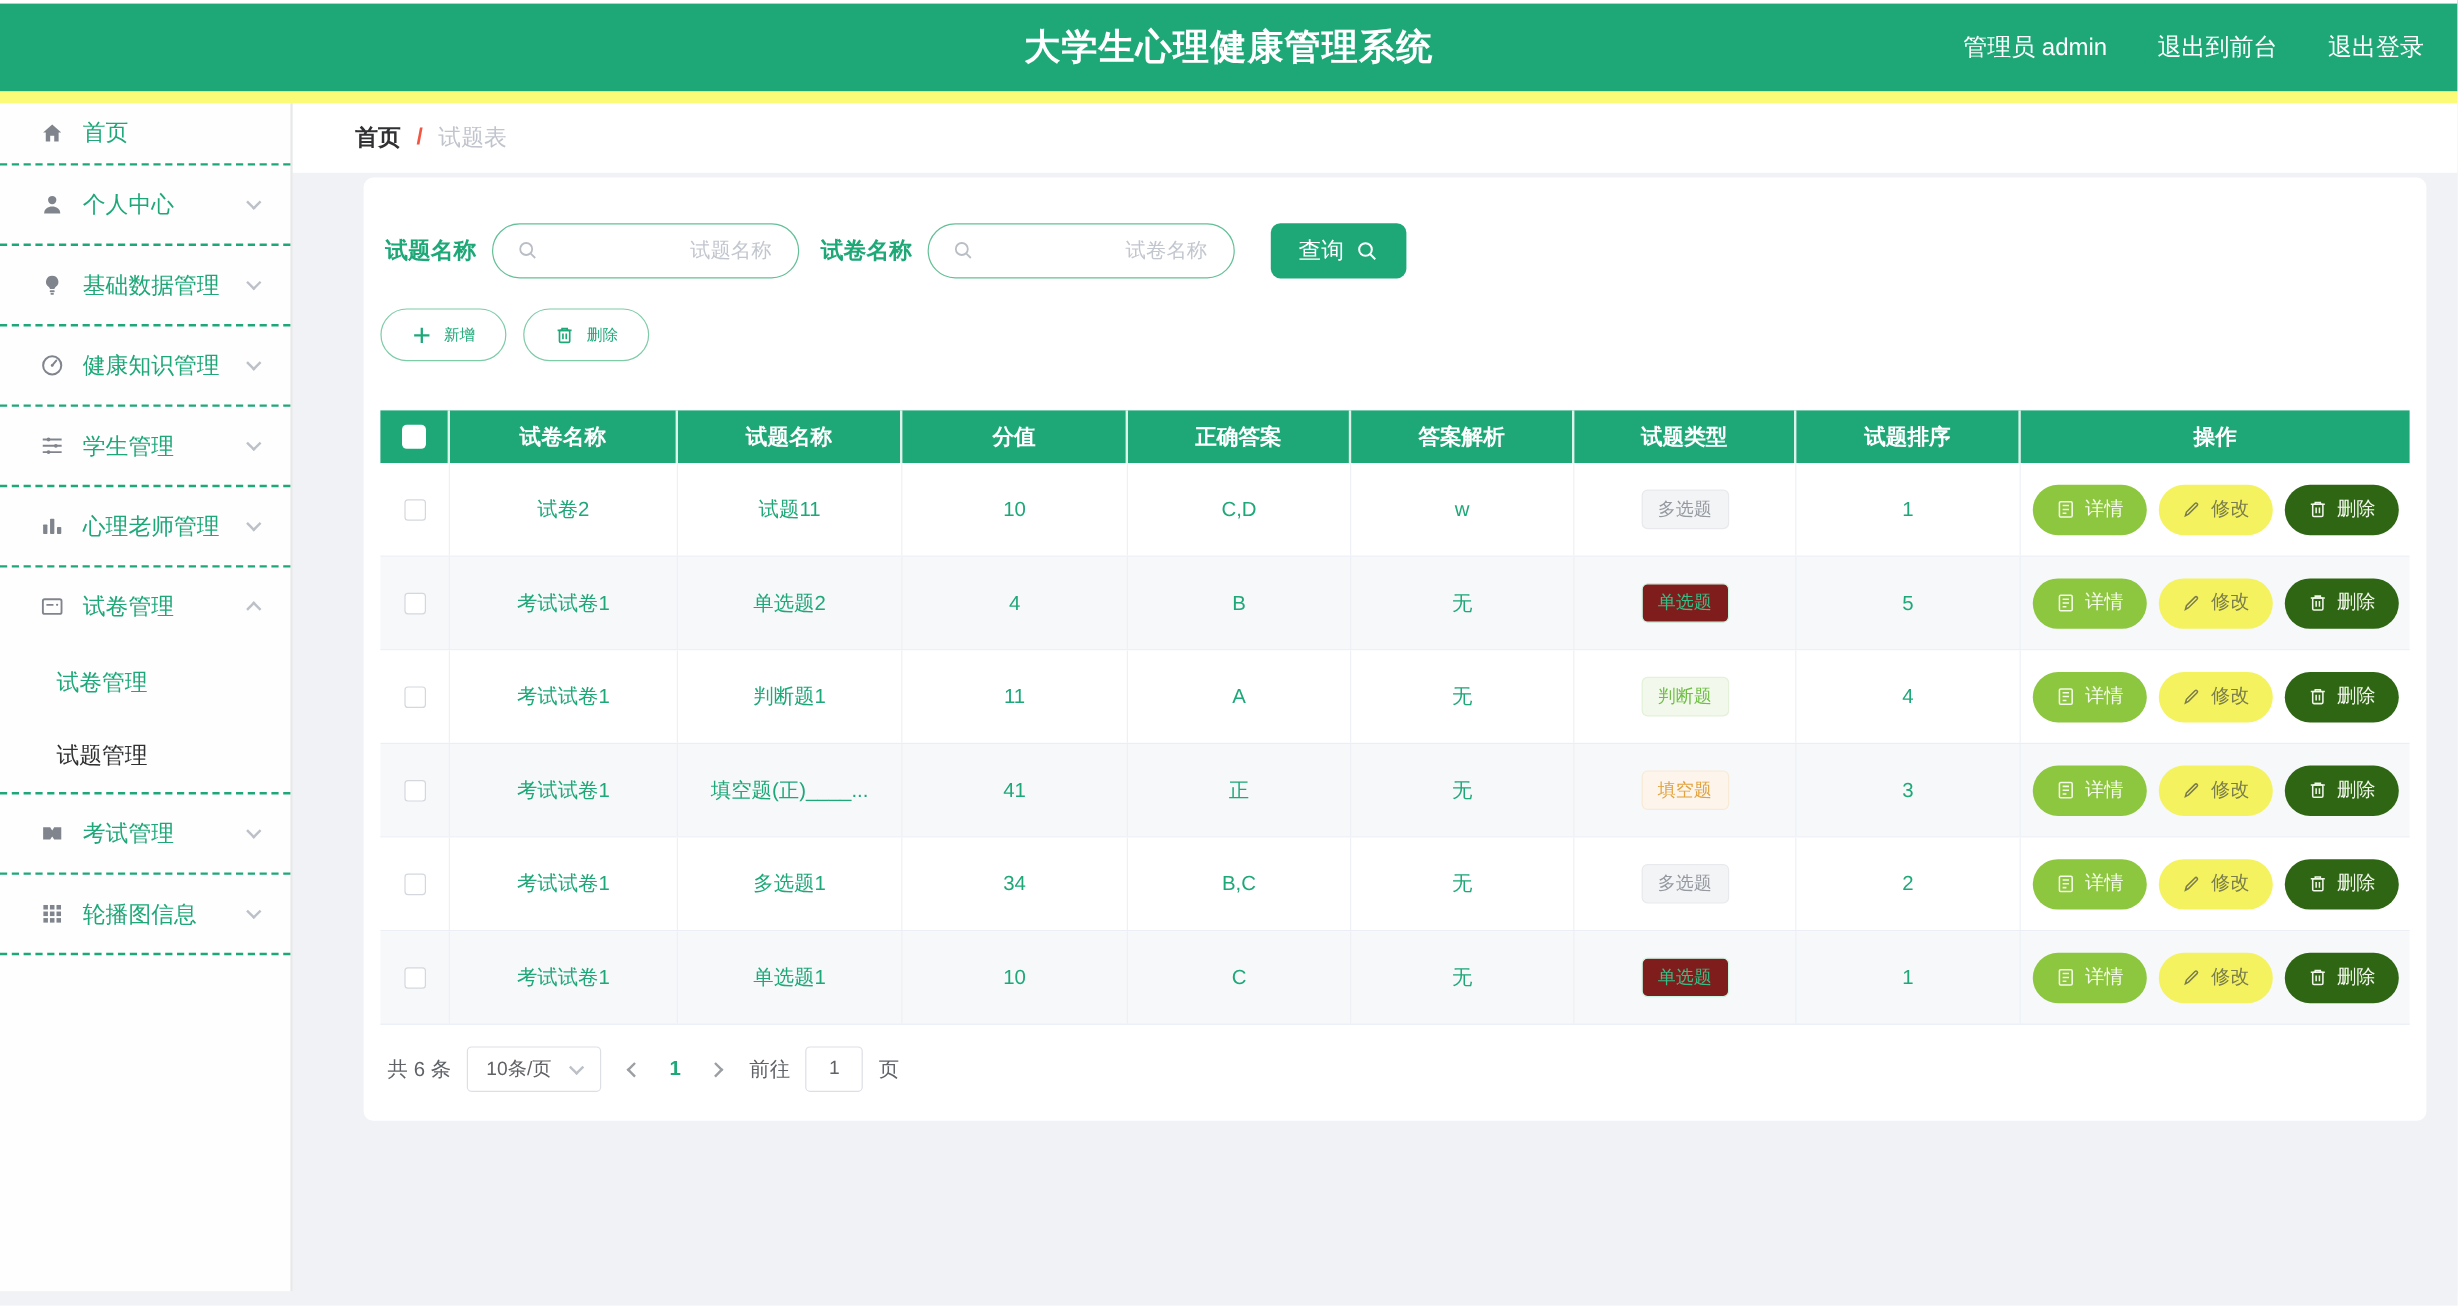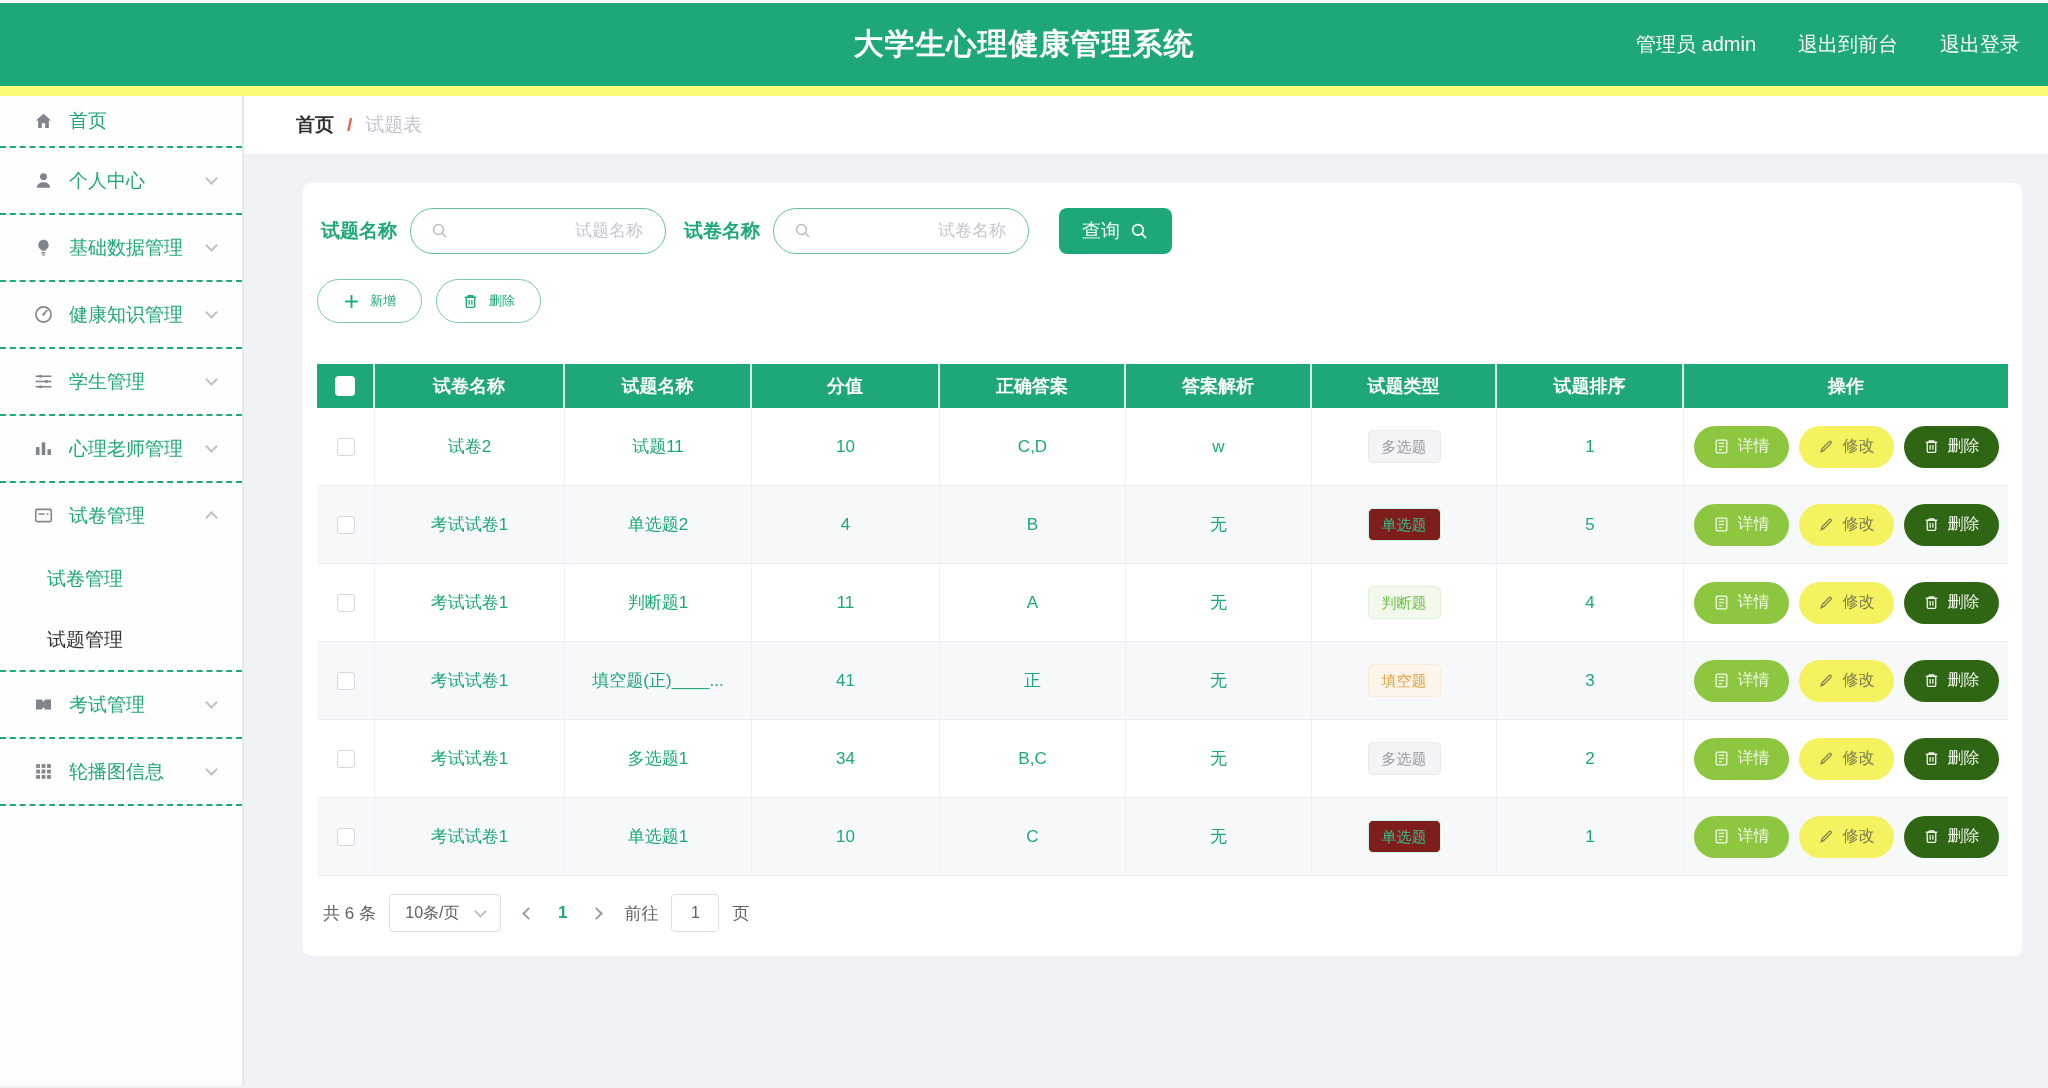--- a/index.html
+++ b/index.html
@@ -3,21 +3,21 @@
 <meta charset="utf-8">
 <style>
   * { box-sizing: border-box; }
   html,body { margin:0; padding:0; }
   body {
     width:2048px; height:1088px; overflow:hidden;
     font-family:"Liberation Sans","DejaVu Sans",sans-serif;
     background:#F0F2F5;
   }
   
-  .topbar { height:86px; background:#1EA878; position:relative; display:flex; align-items:center; border-top:3px solid #fff; }
+  .topbar { height:76px; background:#1EA878; position:relative; display:flex; align-items:center; border-top:3px solid #fff; }
   .topbar-title { position:absolute; left:50%; transform:translateX(-50%); color:#fff; font-size:30px; font-weight:bold; letter-spacing:1px; }
   .topbar-right { position:absolute; right:28px; display:flex; gap:42px; color:#fff; font-size:20px; align-items:center; }
   .topbar-right span, .topbar-right a { color:#fff; cursor:pointer; text-decoration:none; }
   .yellow-bar { height:10px; background:#FBFB78; }
   
   .layout { display:flex; height:990px; }
   .sidebar { width:244px; background:#FEFEFE; border-right:2px solid #E8E8E8; flex:none; }
   .side-group { border-bottom:2px dashed #1EA878; }
   .side-item { height:65px; display:flex; align-items:center; padding:0 26px 0 32px; cursor:pointer; }
   .side-group:first-child .side-item { height:50px; }
@@ -26,21 +26,21 @@
   .chev { width:9px; height:9px; border-right:2px solid #BCC0C8; border-bottom:2px solid #BCC0C8; transform:rotate(45deg); margin-top:-4px; flex:none; }
   .chev.up { transform:rotate(-135deg); margin-top:4px; }
   .side-sub { height:61px; display:flex; align-items:center; padding-left:47px; font-size:19px; color:#1EA878; cursor:pointer; }
   .side-sub.active { color:#303133; }
   
   .main { flex:1; background:#F0F2F5; min-width:0; }
   .crumb-bar { height:58px; background:#fff; display:flex; align-items:center; padding-left:52px; font-size:19px; }
   .crumb-home { color:#303133; font-weight:bold; cursor:pointer; }
   .crumb-sep { color:#F25643; font-weight:bold; margin:0 13px; }
   .crumb-cur { color:#C0C4CC; }
-  .card { background:#fff; border-radius:8px; margin:29px 26px 0 59px; padding:25px 14px 24px; }
+  .card { background:#fff; border-radius:8px; margin:4px 26px 0 59px; padding:38px 14px 24px; }
   
   .search-row { display:flex; align-items:center; margin-bottom:25px; }
   .search-label { color:#1EA878; font-size:19px; font-weight:bold; margin:0 13px 0 4px; }
   .pill { display:flex; align-items:center; width:256px; height:46px; border:1px solid #63C096; border-radius:23px; padding:0 20px; background:#fff; margin-right:14px; }
   .pill input { border:none; outline:none; flex:1; text-align:right; font-size:17px; color:#606266; background:transparent; min-width:0; font-family:inherit; }
   .pill input::placeholder { color:#C2C6CE; }
   .query-btn { display:inline-flex; align-items:center; gap:10px; height:46px; padding:0 23px; background:#1EA878; color:#fff; border:none; border-radius:8px; font-size:19px; margin-left:16px; cursor:pointer; font-family:inherit; }
   
   .toolbar-row { display:flex; gap:14px; margin-bottom:41px; }
   .ghost-btn { display:inline-flex; align-items:center; gap:10px; height:44px; padding:0 25px; background:#fff; border:1px solid #7ECBA7; border-radius:22px; color:#1EA878; font-size:13px; cursor:pointer; font-family:inherit; }

